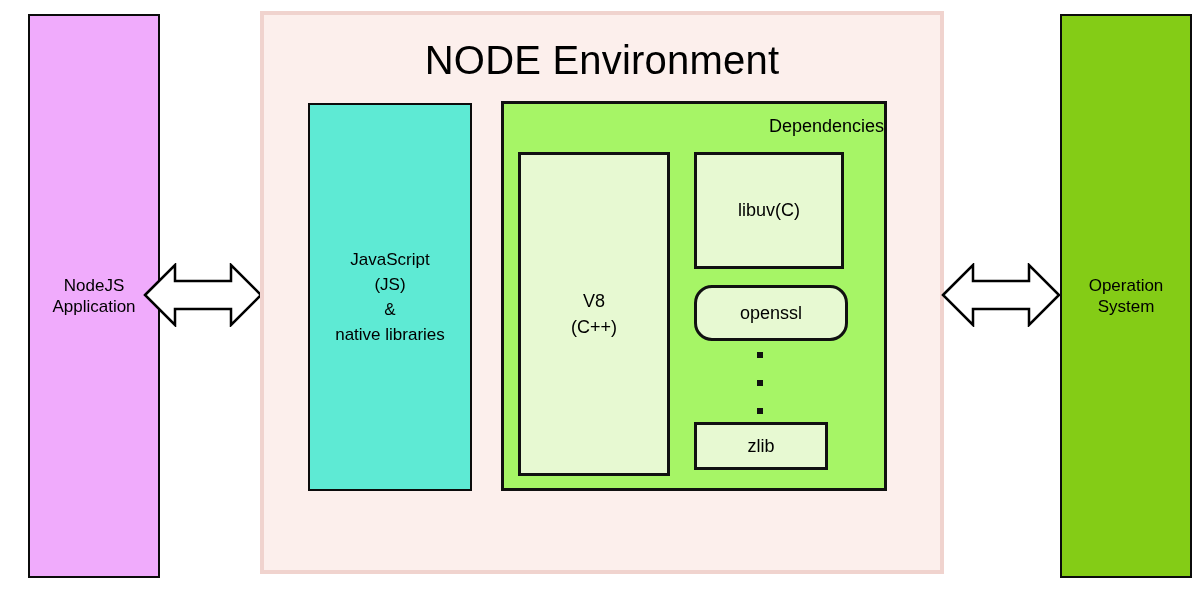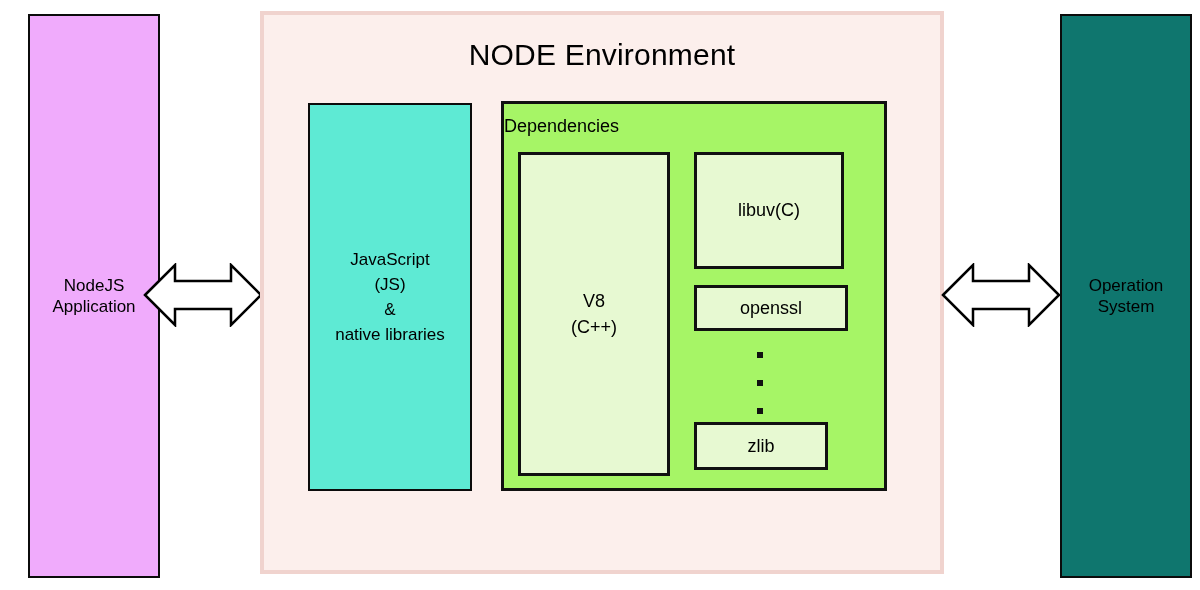--- a/index.html
+++ b/index.html
@@ -43,21 +43,21 @@
     font-size: 17px;
     line-height: 21px;
     white-space: pre-line;
   }
   
   #os-box {
     left: 1060px;
     top: 14px;
     width: 132px;
     height: 564px;
-    background: #0f766e;
+    background: #84cc16;
     border: 2px solid #0b0b0b;
   }
   #os-box .label {
     font-size: 17px;
     line-height: 21px;
     white-space: pre-line;
   }
   
   #node-env {
     left: 260px;
@@ -67,21 +67,21 @@
     background: #fcefec;
     border: 4px solid #f0d3ce;
     display: block;
   }
   #node-env-title {
     position: absolute;
     left: 0;
     right: 0;
     top: 23px;
     text-align: center;
-    font-size: 30px;
+    font-size: 40px;
     letter-spacing: 0.2px;
   }
   
   #js-box {
     left: 308px;
     top: 103px;
     width: 164px;
     height: 388px;
     background: #5eead4;
     border: 2px solid #0b0b0b;
@@ -99,21 +99,21 @@
     height: 390px;
     background: #a6f566;
     border: 3px solid #111111;
     display: block;
   }
   #deps-title {
     position: absolute;
     left: 0;
     right: 0;
     top: 12px;
-    text-align: left;
+    text-align: right;
     font-size: 18px;
   }
   
   .inner {
     background: #e7f9d2;
     border: 3px solid #111111;
   }
   #v8-box {
     left: 518px;
     top: 152px;
@@ -129,21 +129,22 @@
     left: 694px;
     top: 152px;
     width: 150px;
     height: 117px;
   }
   #libuv-box .label { font-size: 18px; }
   #openssl-box {
     left: 694px;
     top: 285px;
     width: 154px;
-    height: 46px;
+    height: 56px;
+    border-radius: 18px;
   }
   #openssl-box .label { font-size: 18px; }
   #zlib-box {
     left: 694px;
     top: 422px;
     width: 134px;
     height: 48px;
   }
   #zlib-box .label { font-size: 18px; }
   

